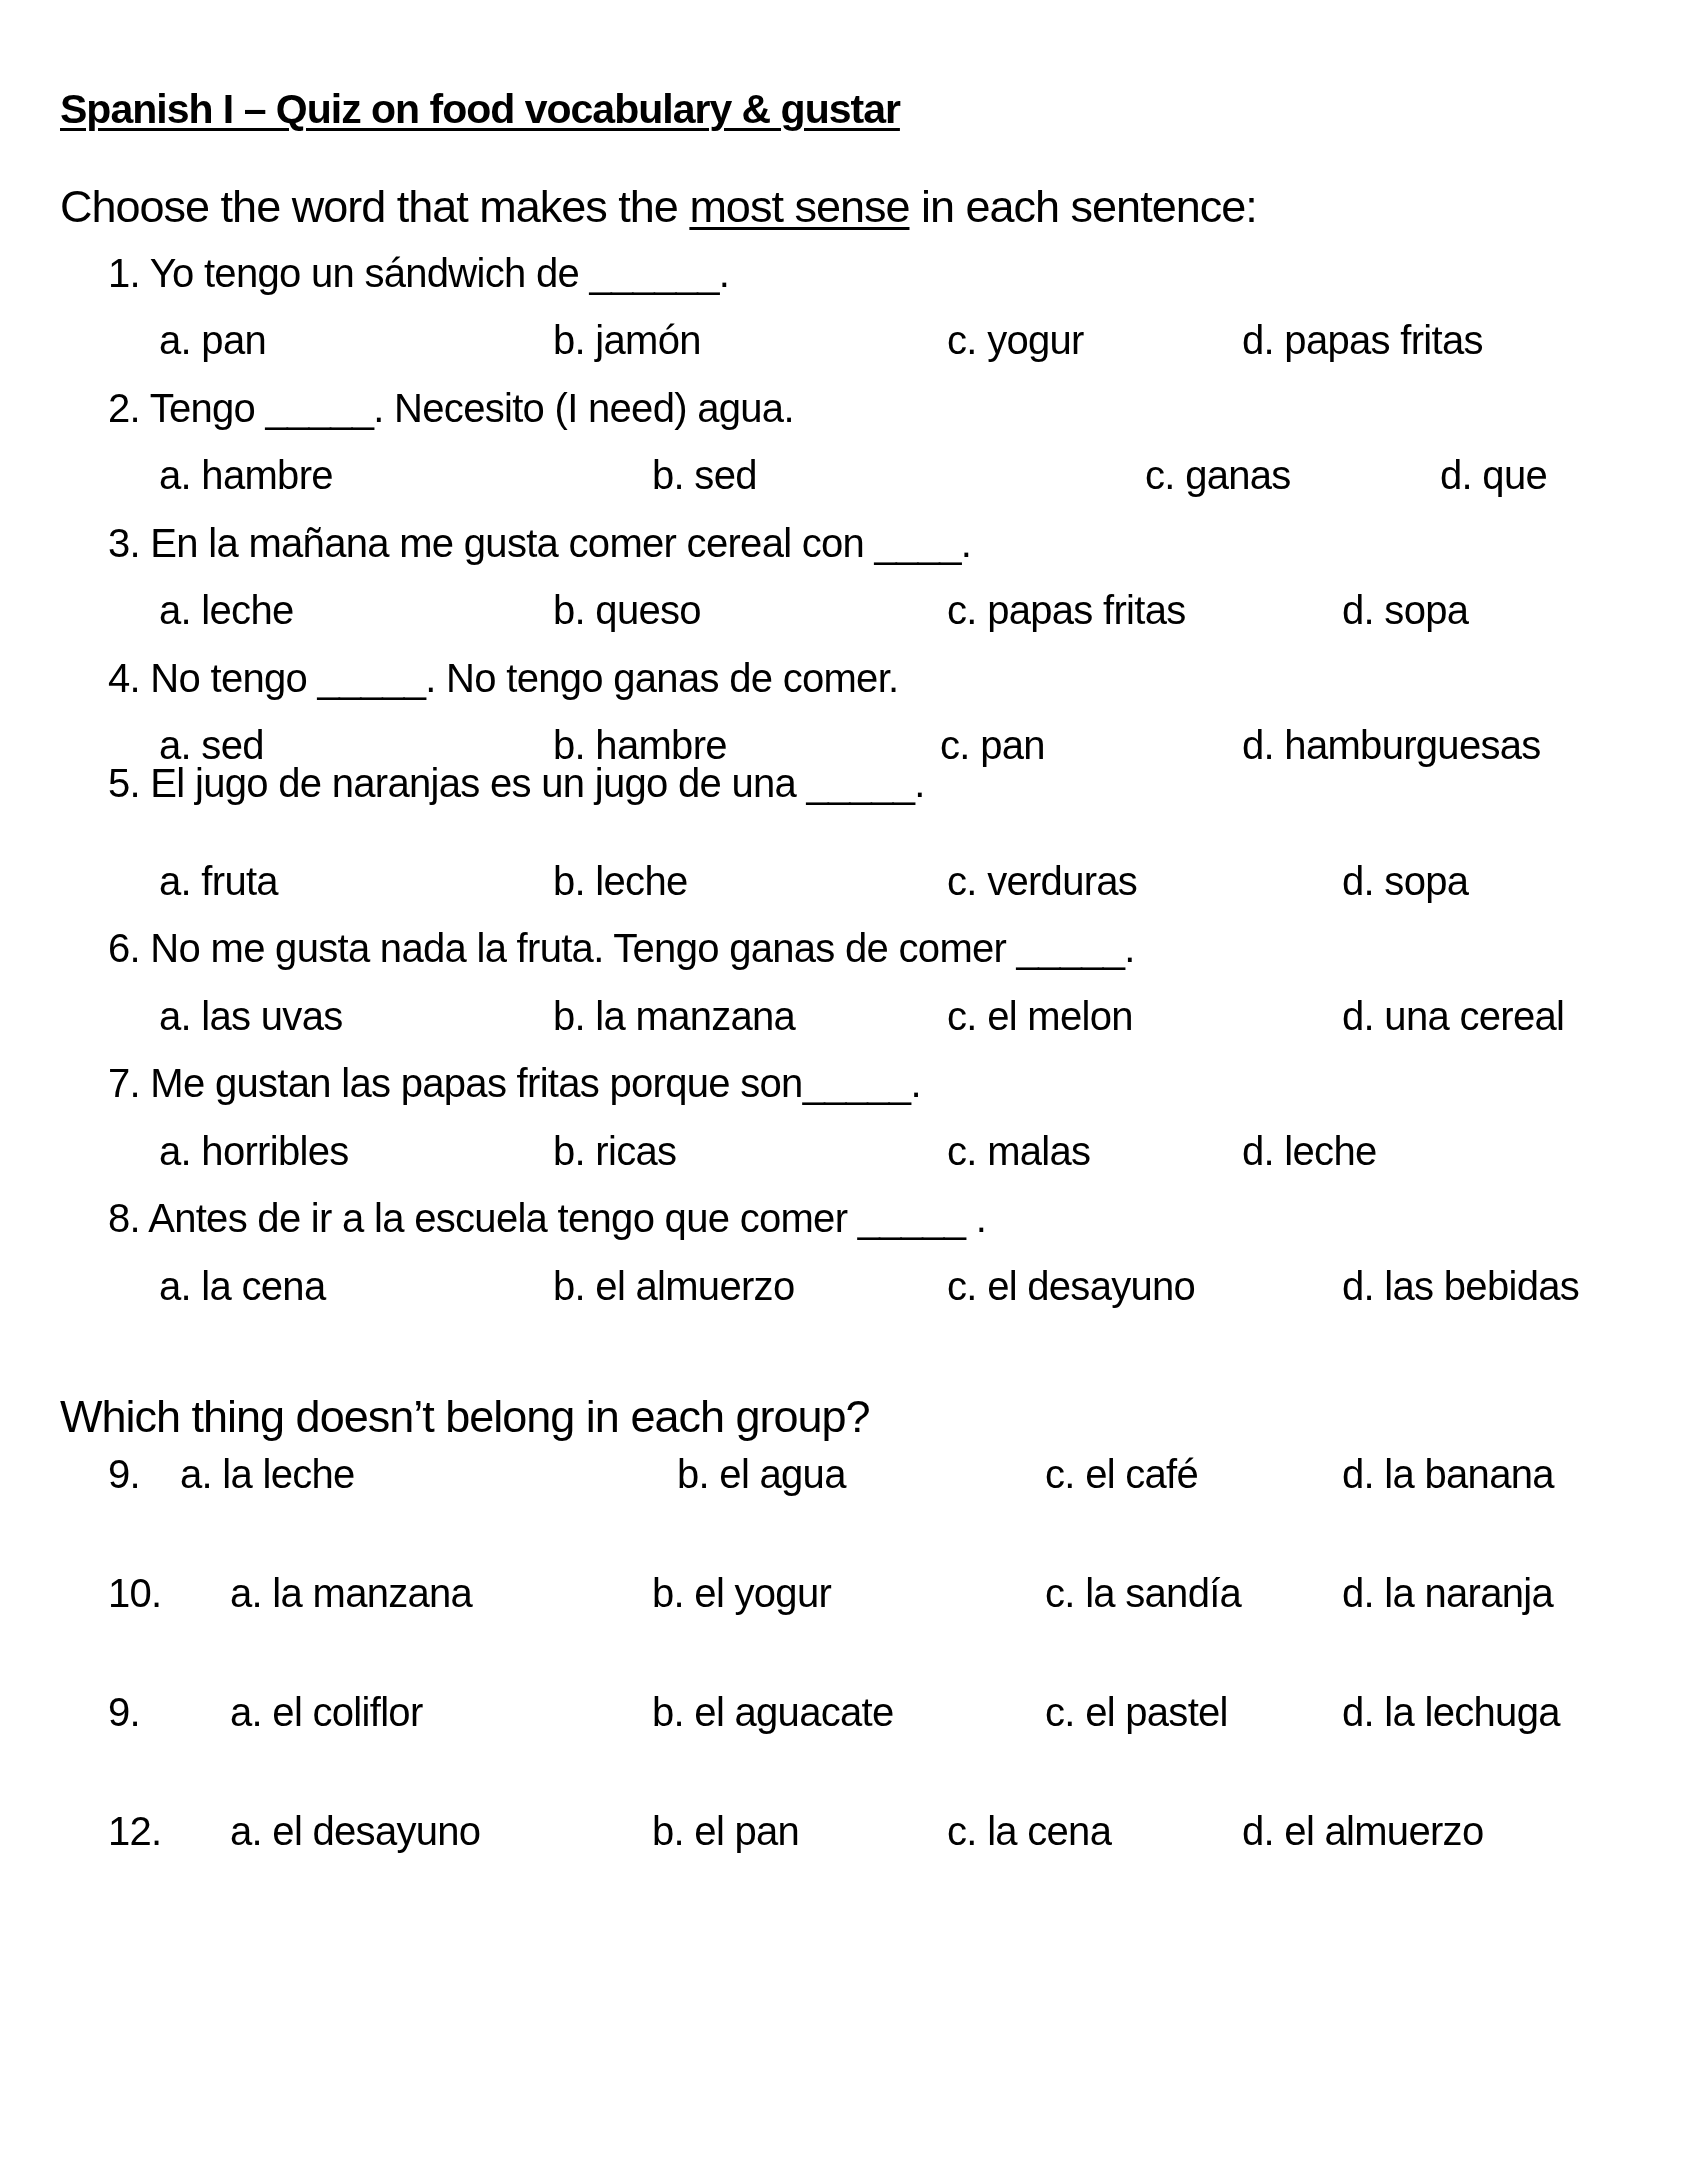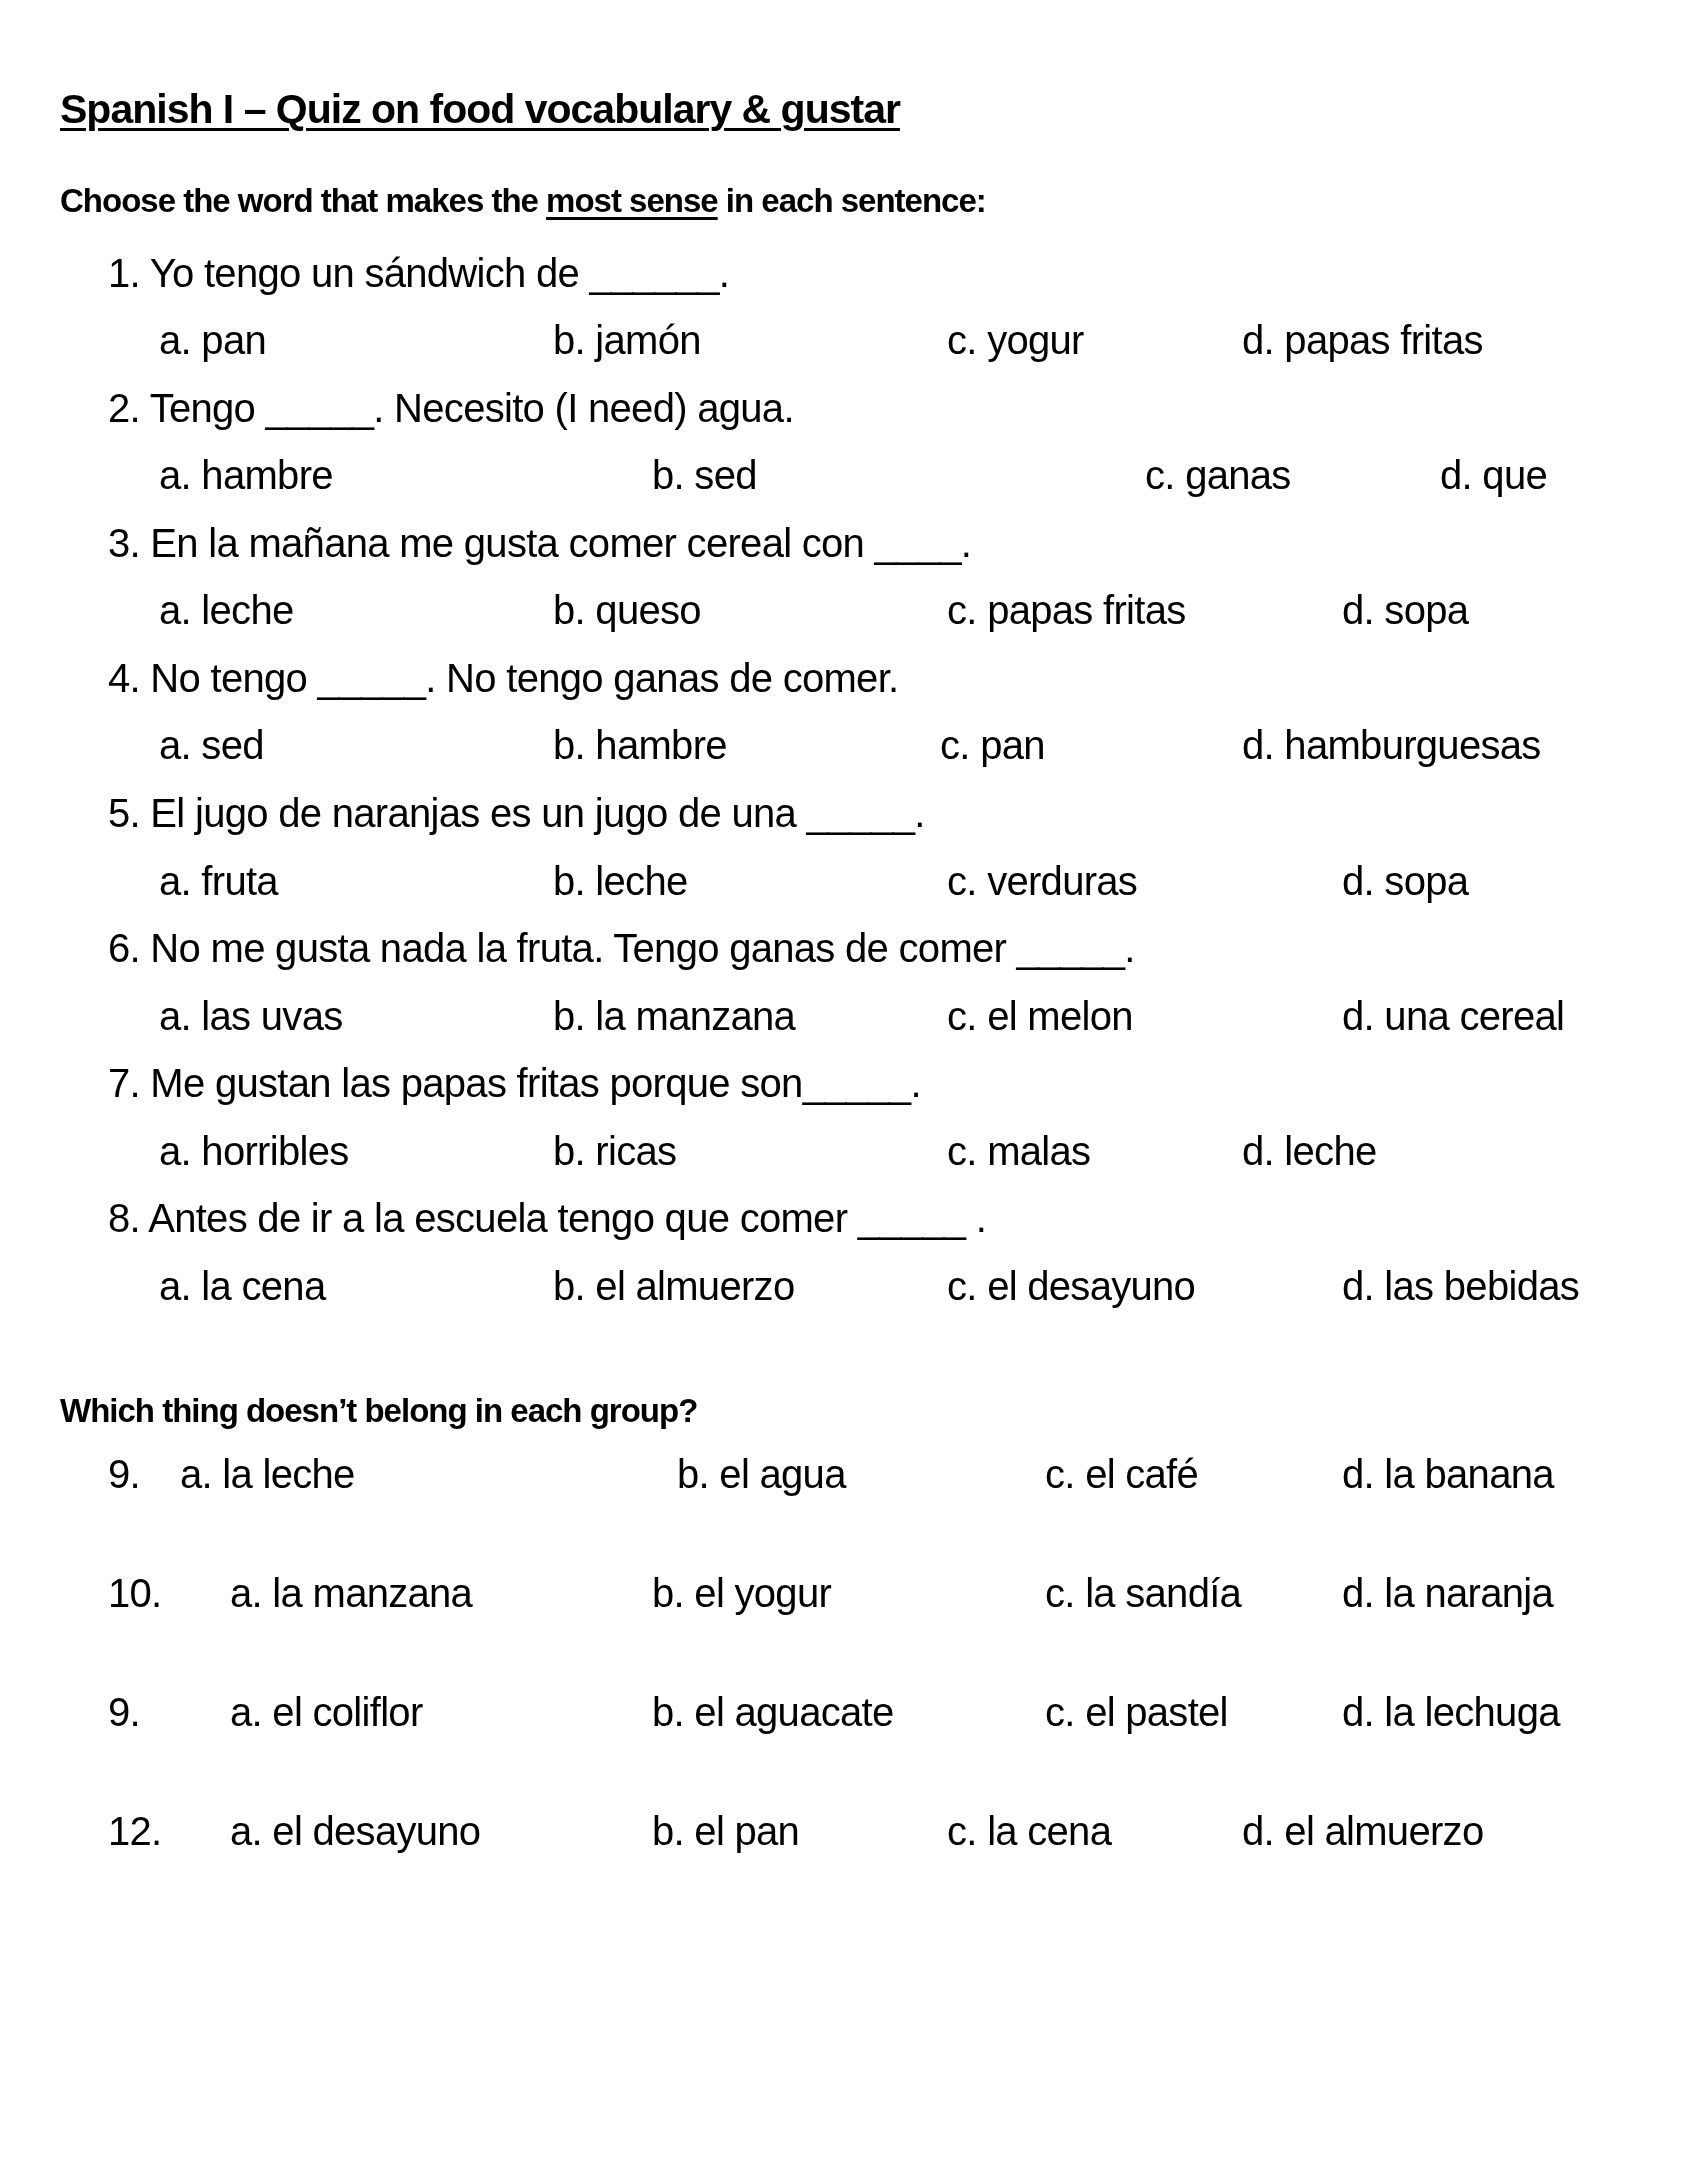--- a/index.html
+++ b/index.html
@@ -1,20 +1,20 @@
 <!DOCTYPE html>
 <html style="font-size:10.6px"><head>
 <meta charset="utf-8">
 <style>
   html, body { margin:0; padding:0; background:#ffffff; }
   body { width:1687px; height:2183px; position:relative; overflow:hidden;
          font-family:"Liberation Sans", sans-serif; color:#000; }
   .abs { position:absolute; white-space:nowrap; line-height:1; }
   .title { font-size:41px; font-weight:bold; text-decoration:underline; text-decoration-thickness:3.3px; text-underline-offset:5.3px; letter-spacing:-1px; }
-  .heading { font-size:33px; font-weight:bold; letter-spacing:-1px; }
+  .heading { font-size:45px; font-weight:normal; letter-spacing:-1px; }
   .heading u { text-decoration-thickness:3.3px; text-underline-offset:5.3px; }
   .q { font-size:40px; letter-spacing:-0.7px; }
   .opt { font-size:40px; letter-spacing:-0.7px; }
 </style>
 </head>
 <body>
 
 <div>
 
   <div class="abs title" style="left:60px;top:89px;">Spanish I – Quiz on food vocabulary &amp; gustar</div>
@@ -38,21 +38,21 @@
   <div class="abs opt" style="left:553px;top:590px;">b. queso</div>
   <div class="abs opt" style="left:947px;top:590px;">c. papas fritas</div>
   <div class="abs opt" style="left:1342px;top:590px;">d. sopa</div>
 
   <div class="abs q" style="left:108px;top:658px;">4. No tengo _____. No tengo ganas de comer.</div>
   <div class="abs opt" style="left:159px;top:725px;">a. sed</div>
   <div class="abs opt" style="left:553px;top:725px;">b. hambre</div>
   <div class="abs opt" style="left:940px;top:725px;">c. pan</div>
   <div class="abs opt" style="left:1242px;top:725px;">d. hamburguesas</div>
 
-  <div class="abs q" style="left:108px;top:793px;">5. El jugo de naranjas es un jugo de una _____.</div>
+  <div class="abs q" style="left:108px;top:763px;">5. El jugo de naranjas es un jugo de una _____.</div>
   <div class="abs opt" style="left:159px;top:861px;">a. fruta</div>
   <div class="abs opt" style="left:553px;top:861px;">b. leche</div>
   <div class="abs opt" style="left:947px;top:861px;">c. verduras</div>
   <div class="abs opt" style="left:1342px;top:861px;">d. sopa</div>
 
   <div class="abs q" style="left:108px;top:928px;">6. No me gusta nada la fruta. Tengo ganas de comer _____.</div>
   <div class="abs opt" style="left:159px;top:996px;">a. las uvas</div>
   <div class="abs opt" style="left:553px;top:996px;">b. la manzana</div>
   <div class="abs opt" style="left:947px;top:996px;">c. el melon</div>
   <div class="abs opt" style="left:1342px;top:996px;">d. una cereal</div>

